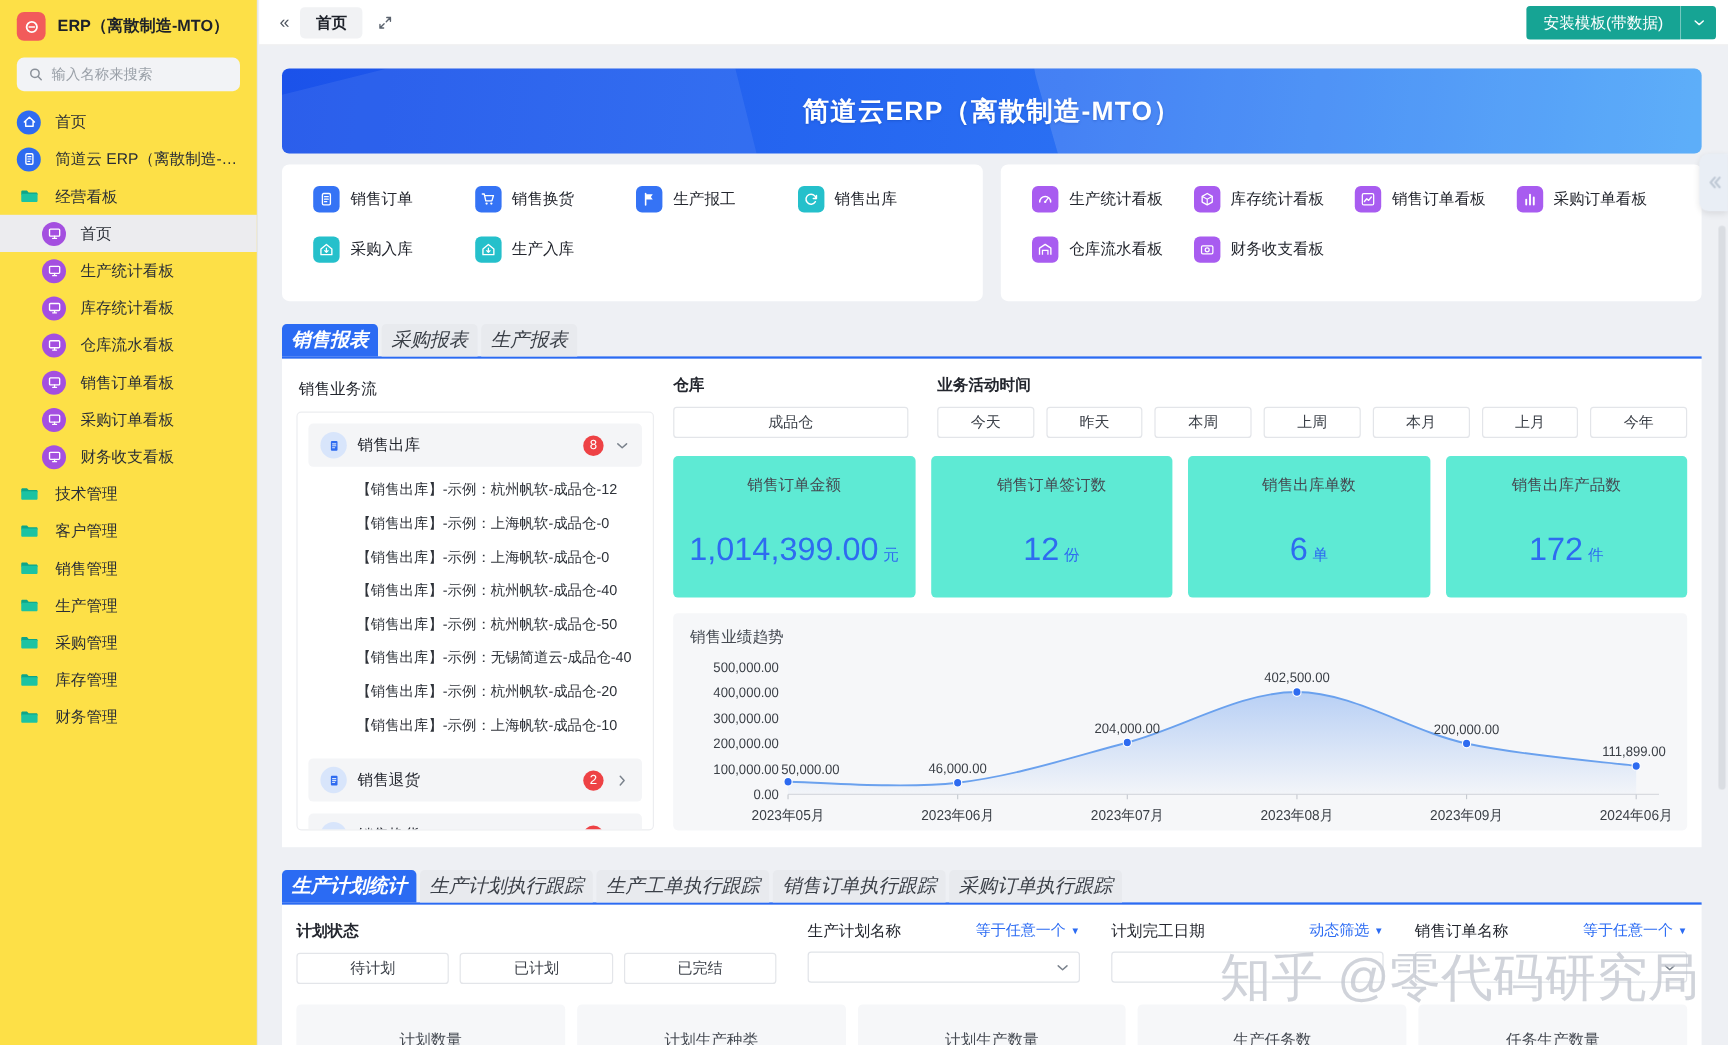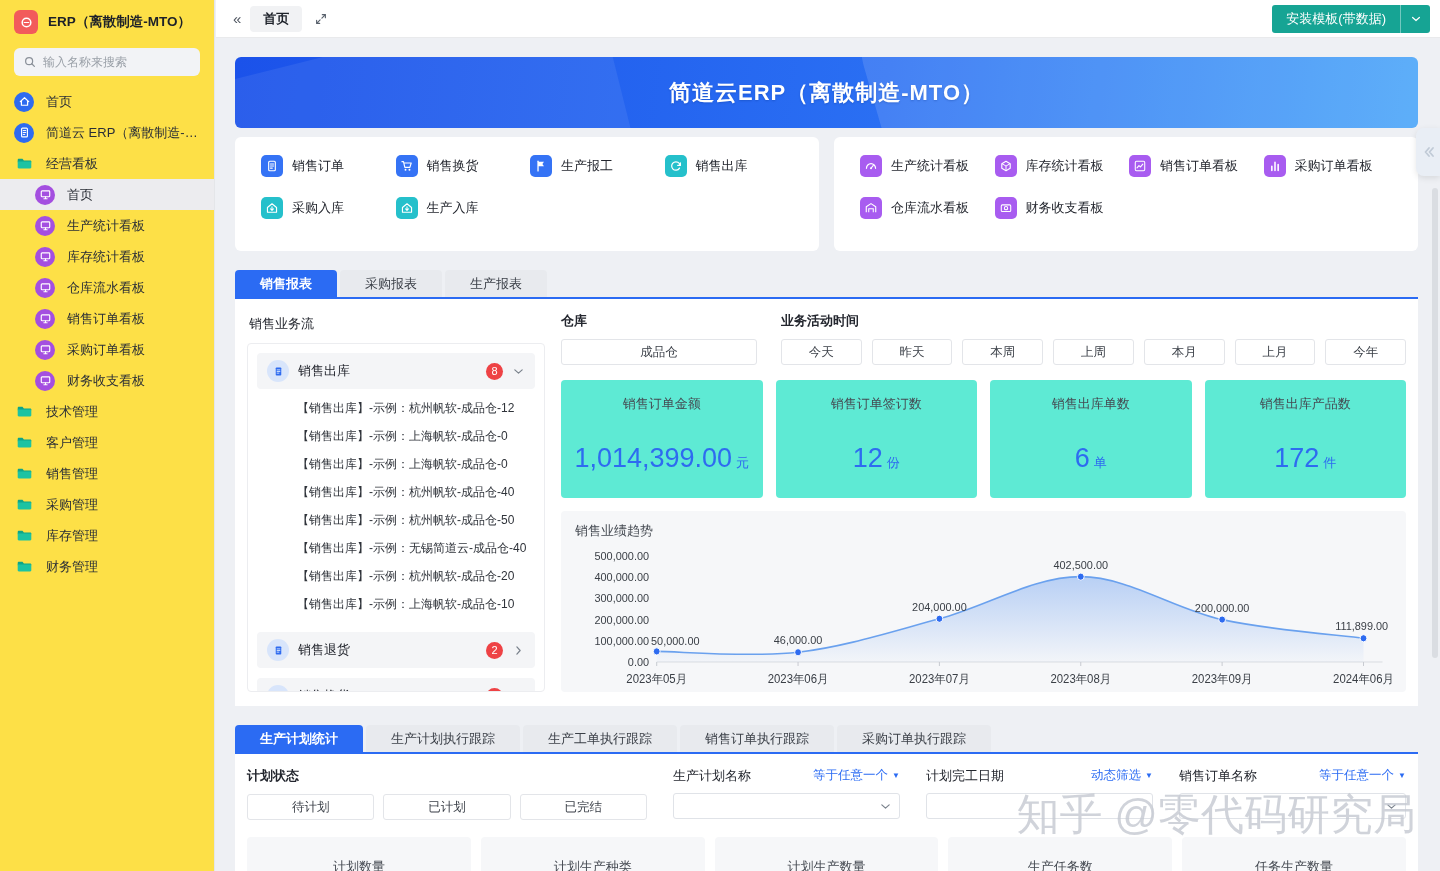--- a/index.html
+++ b/index.html
@@ -64,22 +64,22 @@
   .link-card { flex:1; background:#fff; border-radius:6px; padding:18px 20px 14px 26px; height:114px;
     display:grid; grid-template-columns:repeat(4,1fr); row-gap:20px; align-content:start; }
   .link-item { display:flex; align-items:center; gap:9px; font-size:13px; color:#23262e; cursor:pointer; }
   .link-ico { width:22px; height:22px; border-radius:5px; display:flex; align-items:center;
     justify-content:center; flex:none; }
   .link-ico svg { width:14px; height:14px; }
   .ic-blue { background:#3573f5; } .ic-teal { background:#25c0cb; } .ic-purple { background:#a85cf0; }
 
   .section { margin-top:19px; }
   .tabs { display:flex; border-bottom:2px solid #2b6bf3; }
-  .tab { height:27px; display:flex; align-items:center; padding:0 25px; font-size:13px; color:#3a3f47;
-    background:#e8eaee; border-radius:4px 4px 0 0; margin-right:3px; cursor:pointer; white-space:nowrap; }
+  .tab { height:27px; display:flex; align-items:center; padding:0 8px; font-size:16px; color:#3a3f47;
+    background:#e8eaee; border-radius:4px 4px 0 0; margin-right:3px; cursor:pointer; white-space:nowrap;font-style:italic; }
   .tab.active { background:#2b6bf3; color:#fff; font-weight:bold; }
 
   .panel { background:#fff; padding:13px 12px 14px; display:flex; gap:16px; }
   .panel.report { height:407px; }
 
   .flow-col { width:298px; flex:none; display:flex; flex-direction:column; min-height:0; }
   .flow-title { font-size:13px; color:#23262e; margin:3px 0 10px 2px; }
   .flow-box { border:1px solid #ecedf0; border-radius:4px; padding:9px; flex:1; overflow:hidden; }
   .flow-sec + .flow-sec { margin-top:10px; }
   .flow-sec-head { display:flex; align-items:center; gap:9px; background:#f4f5f7; border-radius:4px;
@@ -269,20 +269,29 @@
         <span class="nav-label">客户管理</span>
       </div>
       <div class="nav-item">
         <span class="nav-ico folder">
           <svg viewBox="0 0 16 16">
             <path d="M1.6 4.6c0-.55.45-1 1-1h3.5l1.3 1.5h6c.55 0 1 .45 1 1v.7H1.6z" fill="#0ea588"></path>
             <path d="M1.6 6h12.8v5.6c0 .55-.45 1-1 1H2.6c-.55 0-1-.45-1-1z" fill="#1cc3a2"></path>
           </svg>
         </span>
         <span class="nav-label">销售管理</span>
+      </div>
+      <div class="nav-item">
+        <span class="nav-ico folder">
+          <svg viewBox="0 0 16 16">
+            <path d="M1.6 4.6c0-.55.45-1 1-1h3.5l1.3 1.5h6c.55 0 1 .45 1 1v.7H1.6z" fill="#0ea588"></path>
+            <path d="M1.6 6h12.8v5.6c0 .55-.45 1-1 1H2.6c-.55 0-1-.45-1-1z" fill="#1cc3a2"></path>
+          </svg>
+        </span>
+        <span class="nav-label">生产管理</span>
       </div>
       <div class="nav-item">
         <span class="nav-ico folder">
           <svg viewBox="0 0 16 16">
             <path d="M1.6 4.6c0-.55.45-1 1-1h3.5l1.3 1.5h6c.55 0 1 .45 1 1v.7H1.6z" fill="#0ea588"></path>
             <path d="M1.6 6h12.8v5.6c0 .55-.45 1-1 1H2.6c-.55 0-1-.45-1-1z" fill="#1cc3a2"></path>
           </svg>
         </span>
         <span class="nav-label">采购管理</span>
       </div>

